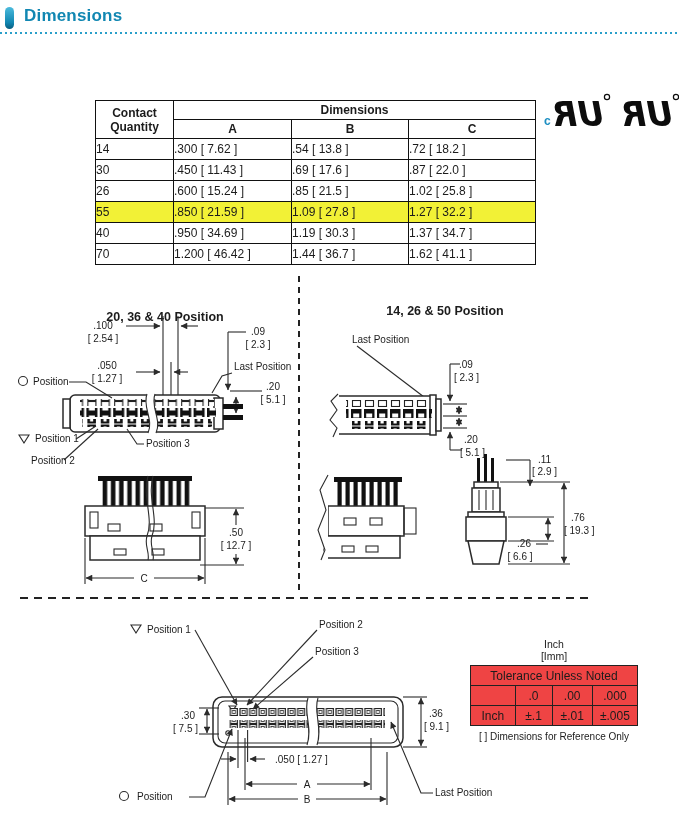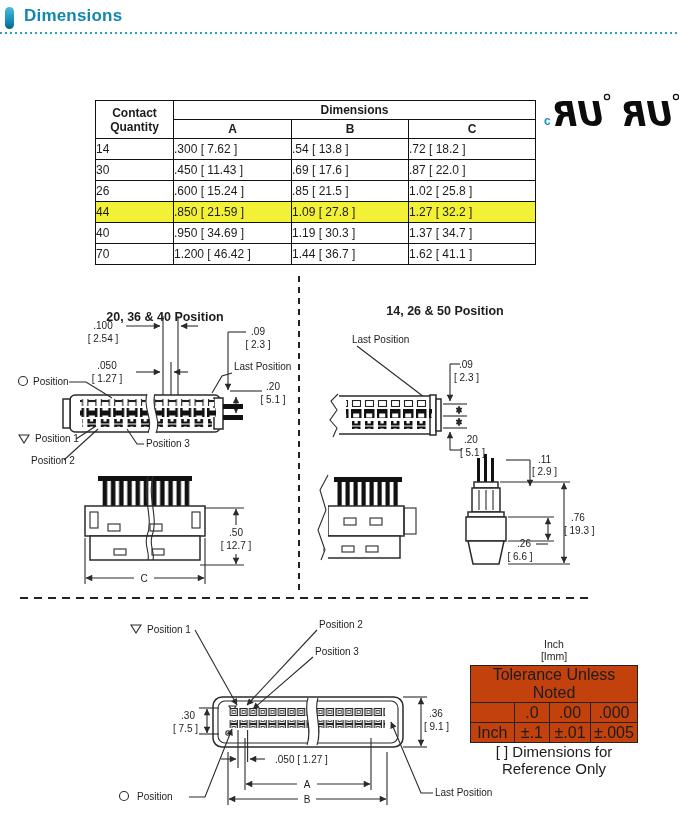--- a/index.html
+++ b/index.html
@@ -35,22 +35,22 @@
   svg .bd{stroke:#2b2b2b;stroke-width:1.5;fill:#fff;}
   svg .dk{fill:#111;stroke:none;}
   svg .t{font-family:"Liberation Sans",sans-serif;font-size:10px;fill:#1c1c1c;}
   svg .tm{text-anchor:middle;}
   svg .te{text-anchor:end;}
 
   
   .tol{left:470px;top:638px;width:168px;font-size:10.5px;}
   .tol .ttl{text-align:center;line-height:1.15;margin-bottom:3px;}
   table.toltab{border-collapse:collapse;width:168px;}
-  table.toltab td{border:1.4px solid #222;text-align:center;height:19px;font-size:16px;padding:0 2px;background:#c2410c;}
-  .tol .note{font-size:15px;text-align:center;}
+  table.toltab td{border:1.4px solid #222;text-align:center;height:19px;font-size:12px;padding:0 2px;background:#ef4444;}
+  .tol .note{font-size:10px;text-align:center;margin-top:5px;}
 </style>
 </head>
 <body>
 
 <div class="page">
 
   <div class="abs hdr-bar"></div>
   <div class="abs hdr-title">Dimensions</div>
   <div class="abs hdr-dots"></div>
 
@@ -87,21 +87,21 @@
             <td>.69 [ 17.6 ]</td>
             <td>.87 [ 22.0 ]</td>
       </tr>
       <tr>
         <td>26</td>
             <td>.600 [ 15.24 ]</td>
             <td>.85 [ 21.5 ]</td>
             <td>1.02 [ 25.8 ]</td>
       </tr>
       <tr class="hl">
-        <td>44</td>
+        <td>55</td>
             <td>.850 [ 21.59 ]</td>
             <td>1.09 [ 27.8 ]</td>
             <td>1.27 [ 32.2 ]</td>
       </tr>
       <tr>
         <td>40</td>
             <td>.950 [ 34.69 ]</td>
             <td>1.19 [ 30.3 ]</td>
             <td>1.37 [ 34.7 ]</td>
       </tr>

